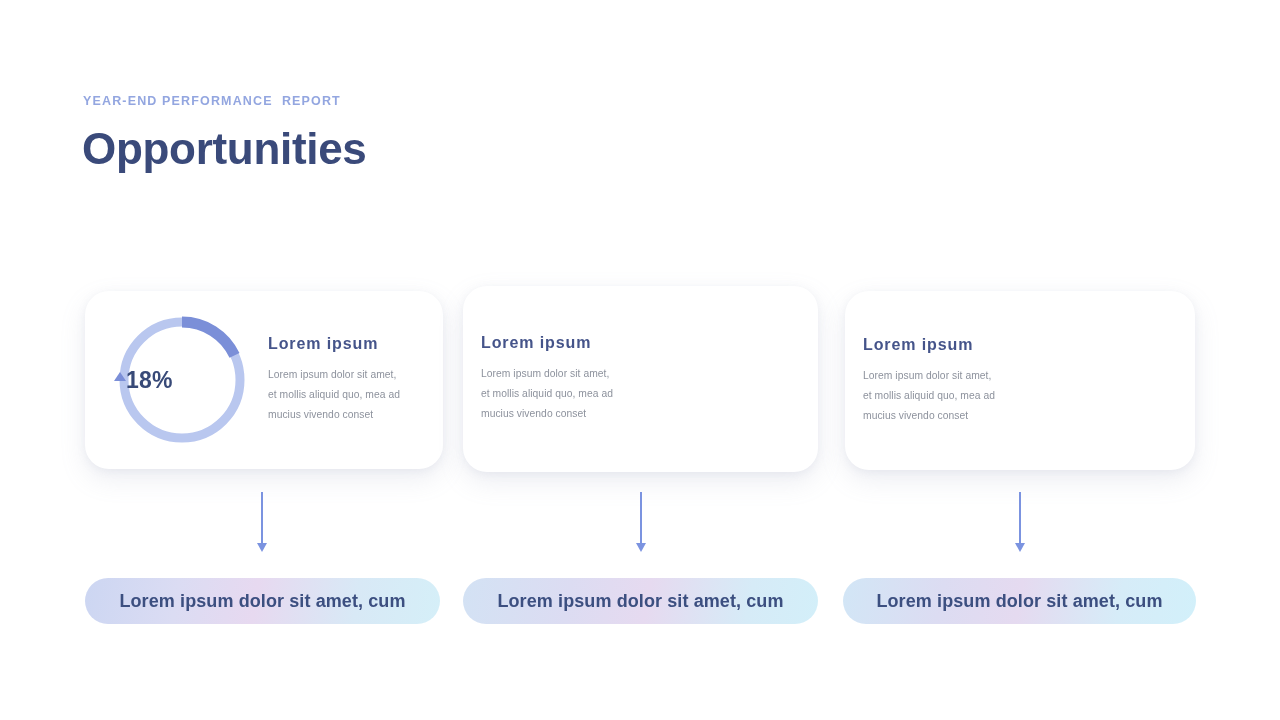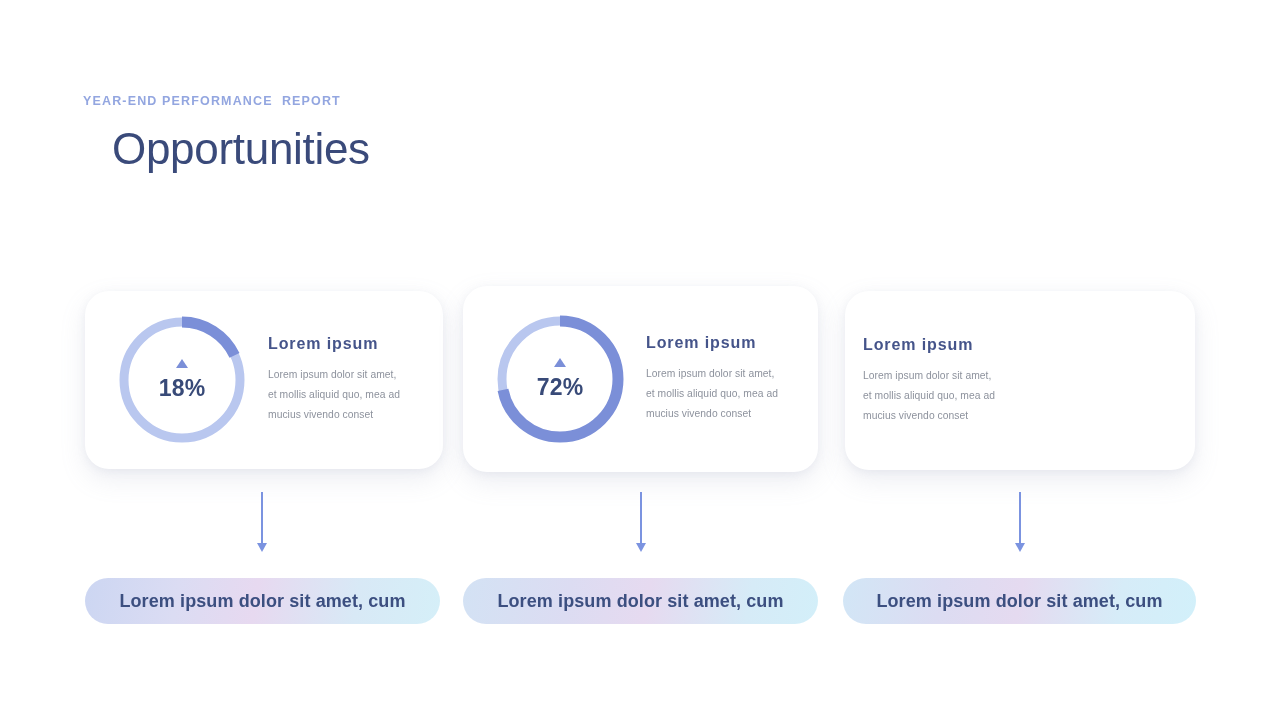--- a/index.html
+++ b/index.html
@@ -30,24 +30,23 @@
     letter-spacing: 1.15px;
     color: #93a6e0;
     white-space: pre;
   }
 
   .page-title {
     position: absolute;
     left: 82px;
     top: 124px;
     font-size: 44px;
-    font-weight: 400;
+    font-weight: 700;
     letter-spacing: -0.3px;
     color: #3a4a7a;
-    margin-left: 30px;
   }
 
   
   .card {
     position: absolute;
     background: #ffffff;
     border-radius: 24px;
     box-shadow: 0 10px 26px rgba(140, 150, 180, 0.16),
                 0 2px 8px rgba(140, 150, 180, 0.10);
   }
@@ -80,23 +79,22 @@
     transform: rotate(-90deg);
   }
 
   .donut-center {
     position: absolute;
     left: 0;
     top: 0;
     width: 136px;
     height: 136px;
     display: flex;
-    flex-direction: column;
+    flex-direction: row;
     align-items: center;
-    justify-content: center;
   }
 
   .tri {
     width: 0;
     height: 0;
     border-left: 6.5px solid transparent;
     border-right: 6.5px solid transparent;
     border-bottom: 9px solid #7b8fd8;
     margin-bottom: 7px;
   }
@@ -214,30 +212,20 @@
         <div class="card-heading">Lorem  ipsum</div>
         <div class="card-body-line">Lorem ipsum dolor sit amet,</div>
         <div class="card-body-line">et mollis aliquid quo, mea ad</div>
         <div class="card-body-line">mucius vivendo conset</div>
       </div>
     </div>
   </div>
 
   <div class="card card-2">
     <div class="card-inner">
-      <div class="donut-wrap">
-        <svg viewBox="0 0 136 136">
-          <circle cx="68" cy="68" r="58" fill="none" stroke="#b9c7ef" stroke-width="9"></circle>
-          <circle class="donut-arc" cx="68" cy="68" r="58" fill="none" stroke="#7b8fd8" stroke-width="11" stroke-linecap="butt" pathLength="100" stroke-dasharray="72 28"></circle>
-        </svg>
-        <div class="donut-center">
-          <div class="tri"></div>
-          <div class="pct">72%</div>
-        </div>
-      </div>
       <div class="card-text">
         <div class="card-heading">Lorem  ipsum</div>
         <div class="card-body-line">Lorem ipsum dolor sit amet,</div>
         <div class="card-body-line">et mollis aliquid quo, mea ad</div>
         <div class="card-body-line">mucius vivendo conset</div>
       </div>
     </div>
   </div>
 
   <div class="card card-3">

